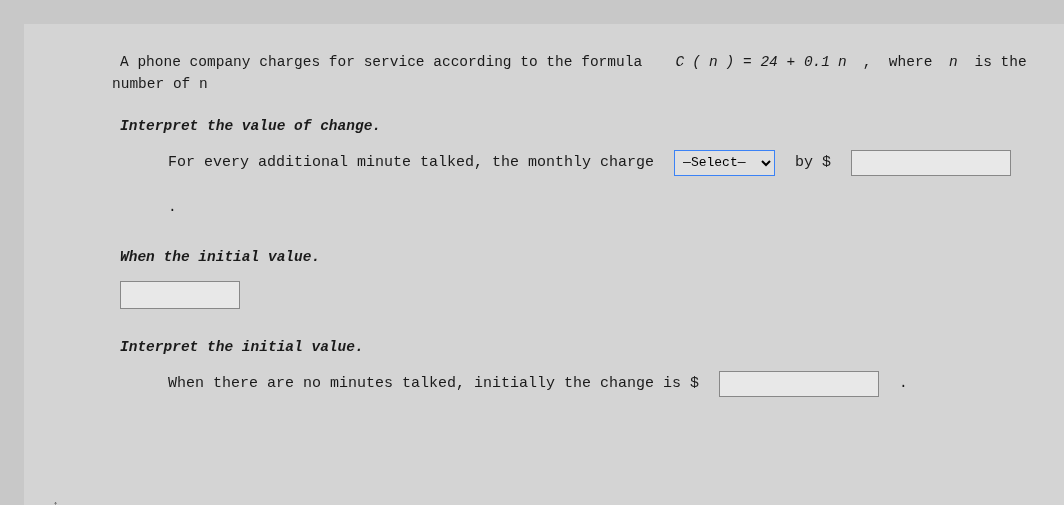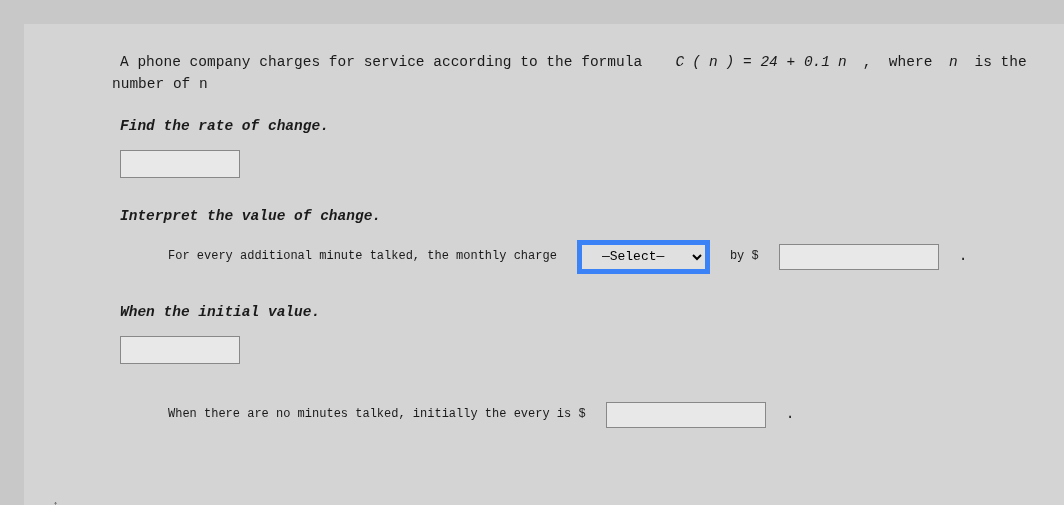--- a/index.html
+++ b/index.html
@@ -64,29 +64,29 @@
       align-items: center;
       gap: 4px;
       padding-left: 40px;
       flex-wrap: wrap;
       font-size: 14.5px;
       color: #1a1a1a;
       line-height: 1.6;
     }
 
     .inline-text {
-      font-size: 12px;
+      font-size: 15px;
     }
 
     .select-dropdown {
-      border: 5px solid #3b82f6;
+      border: 1px solid #3b82f6;
       background: #e0e0e0;
-      height: 34px;
+      height: 26px;
       font-size: 13px;
-      padding: 1px 16px;
+      padding: 1px 4px;
       cursor: pointer;
       min-width: 100px;
     }
 
     .dollar-input {
       border: 1px solid #888;
       background: #e8e8e8;
       width: 160px;
       height: 26px;
       font-size: 14px;
@@ -110,24 +110,20 @@
 <body>
 
 <div class="page-container">
 
   <div class="problem-text">
     <span>
       A phone company charges for service according to the formula &nbsp;<span class="formula"><em>C</em>(<em>n</em>) = 24 + 0.1<em>n</em></span>,&nbsp; where <em>n</em> is the number of n
     </span>
   </div>
 
-  <div class="section">
-    <div class="section-label">Find the rate of change.</div>
-    <input type="text" class="text-input" value="" placeholder="" style="">
-  </div>
 
   <div class="section">
     <div class="section-label">Interpret the value of change.</div>
     <div class="inline-row">
       <span class="inline-text">For every additional minute talked, the monthly charge</span>
       <select class="select-dropdown">
         <option>—Select—</option>
         <option>increases</option>
         <option>decreases</option>
       </select>
@@ -136,22 +132,23 @@
       <span class="period">.</span>
     </div>
   </div>
 
   <div class="section">
     <div class="section-label">When the initial value.</div>
     <input type="text" class="text-input" value="" placeholder="" style="">
   </div>
 
   <div class="section">
+    <div class="section-label">Interpret the initial value.</div>
     <div class="inline-row">
-      <span class="inline-text">When there are no minutes talked, initially the every is $</span>
+      <span class="inline-text">When there are no minutes talked, initially the change is $</span>
       <input type="text" class="dollar-input" value="" placeholder="" style="">
       <span class="period">.</span>
     </div>
   </div>
 
   <div class="bottom-marker">↑</div>
 
 </div>
 
 </body></html>

